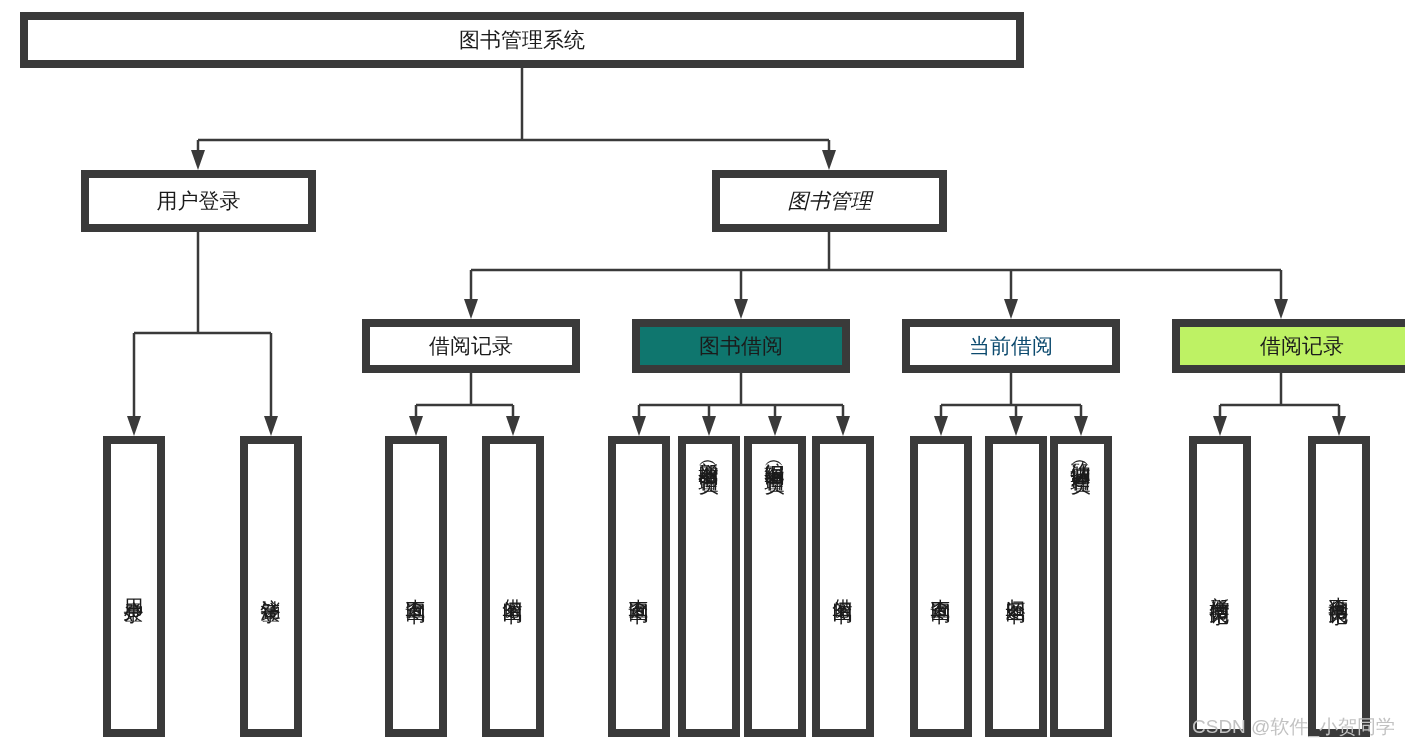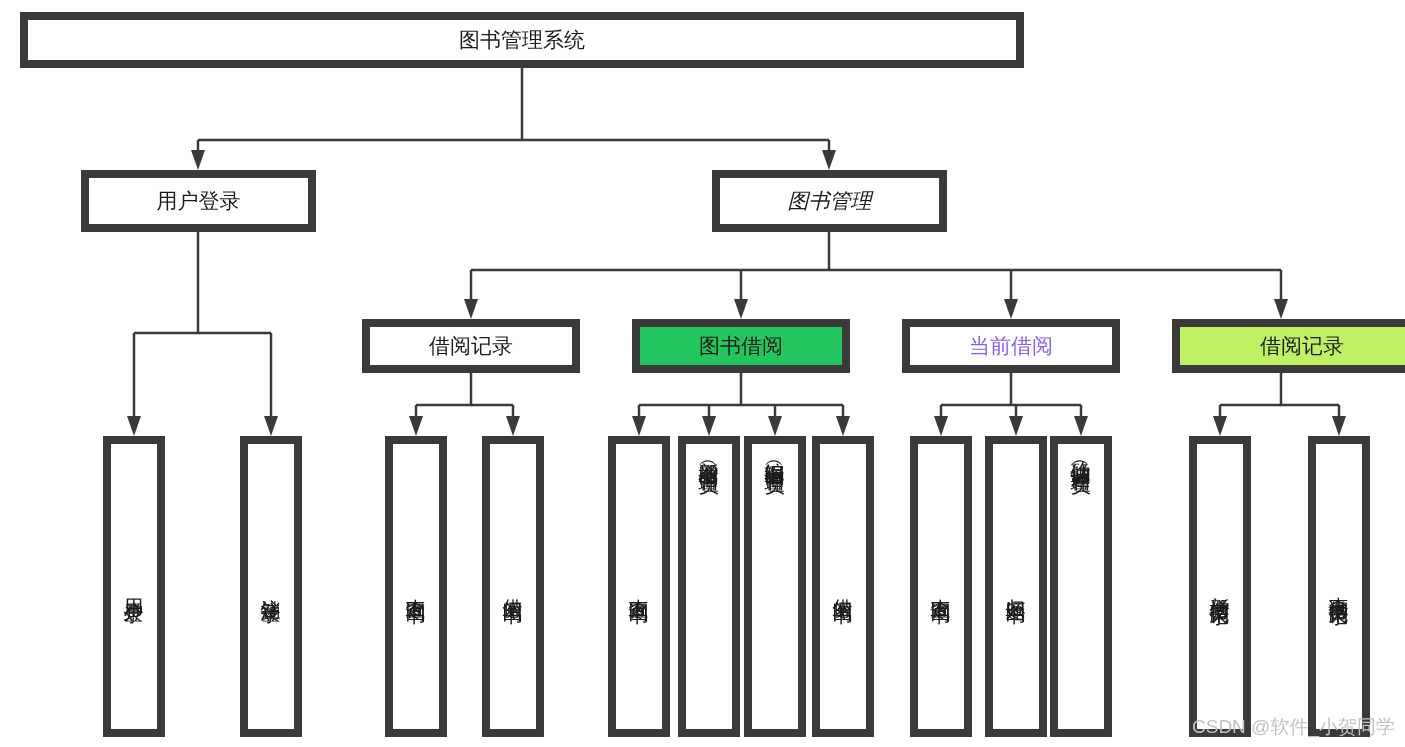--- a/index.html
+++ b/index.html
@@ -132,25 +132,25 @@
       </div>
       <div class="node horizontal" style="left: 81px; top: 170px; width: 235px; height: 62px; border-color: rgb(58, 58, 58); background: rgb(255, 255, 255);">
         <span class="node-label" style="color: rgb(27, 27, 27);">用户登录</span>
       </div>
       <div class="node horizontal" style="left: 712px; top: 170px; width: 235px; height: 62px; border-color: rgb(58, 58, 58); background: rgb(255, 255, 255); font-style: italic;">
         <span class="node-label" style="color: rgb(27, 27, 27);">图书管理</span>
       </div>
       <div class="node horizontal" style="left: 362px; top: 319px; width: 218px; height: 54px; border-color: rgb(58, 58, 58); background: rgb(255, 255, 255);">
         <span class="node-label" style="color: rgb(27, 27, 27);">借阅记录</span>
       </div>
-      <div class="node horizontal" style="left: 632px; top: 319px; width: 218px; height: 54px; border-color: rgb(58, 58, 58); background: #22c55e;">
+      <div class="node horizontal" style="left: 632px; top: 319px; width: 218px; height: 54px; border-color: rgb(58, 58, 58); background: #0f766e;">
         <span class="node-label" style="color: rgb(27, 27, 27);">图书借阅</span>
       </div>
       <div class="node horizontal" style="left: 902px; top: 319px; width: 218px; height: 54px; border-color: rgb(58, 58, 58); background: rgb(255, 255, 255);">
-        <span class="node-label" style="color: #8b5cf6;">当前借阅</span>
+        <span class="node-label" style="color: #0c4a6e;">当前借阅</span>
       </div>
       <div class="node horizontal" style="left: 1172px; top: 319px; width: 260px; height: 54px; border-color: rgb(58, 58, 58); background: #bef264;">
         <span class="node-label" style="color: rgb(27, 27, 27);">借阅记录</span>
       </div>
       <div class="node vertical" style="left: 103px; top: 436px; width: 62px; height: 301px; border-color: rgb(58, 58, 58); background: rgb(255, 255, 255);">
         <span class="node-label" style="color: rgb(27, 27, 27);">用户登录</span>
       </div>
       <div class="node vertical" style="left: 240px; top: 436px; width: 62px; height: 301px; border-color: rgb(58, 58, 58); background: rgb(255, 255, 255);">
         <span class="node-label" style="color: rgb(27, 27, 27);">注销登录</span>
       </div>

